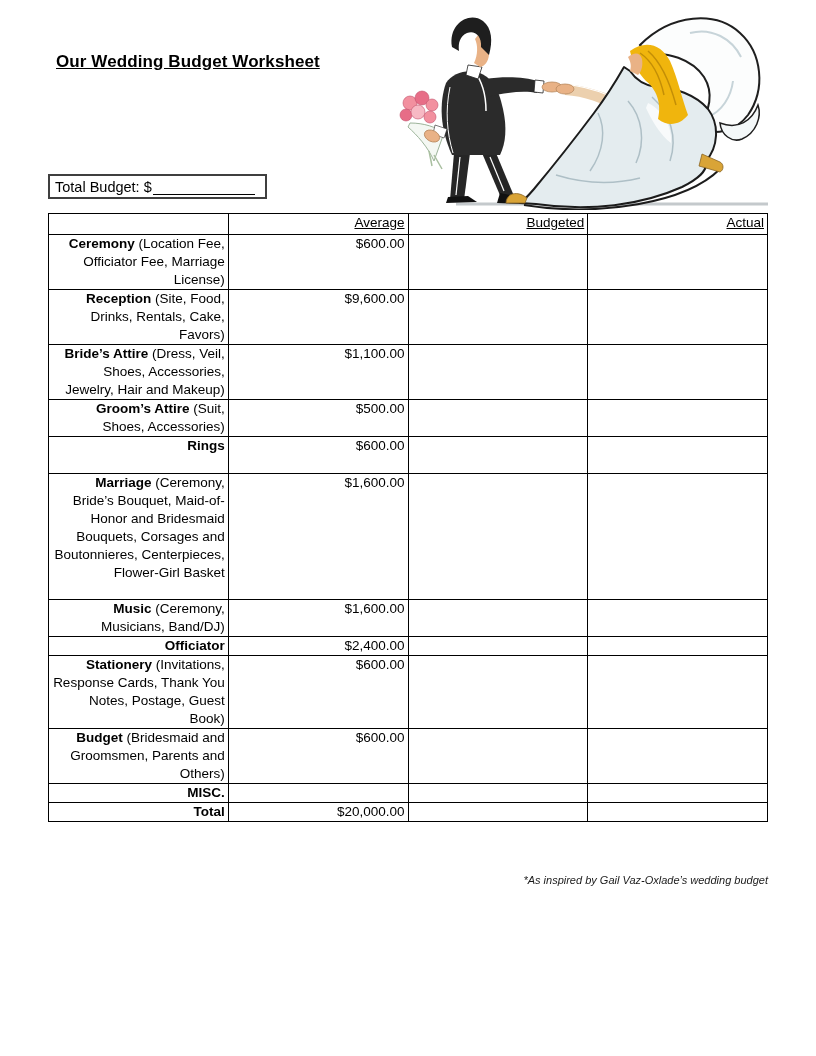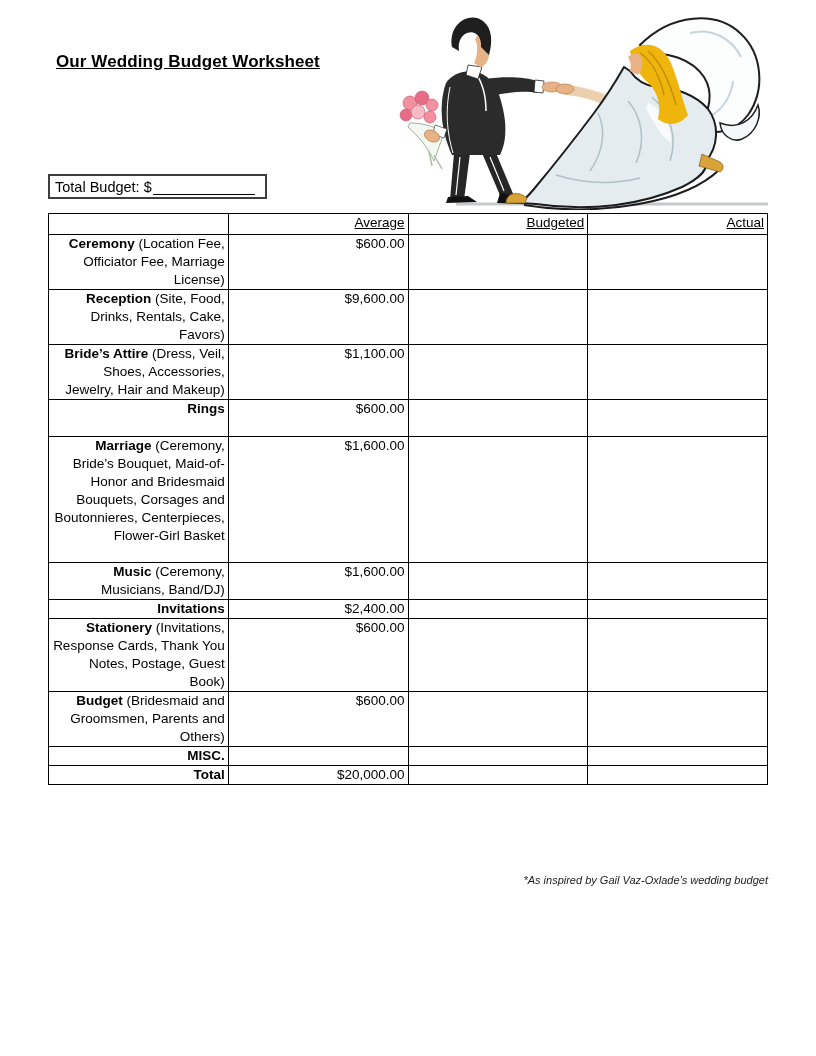--- a/index.html
+++ b/index.html
@@ -166,40 +166,46 @@
         <td>$9,600.00</td>
         <td></td>
         <td></td>
       </tr>
       <tr style="height:55px">
         <td class="cat"><b>Bride’s Attire</b><span> (Dress, Veil, Shoes, Accessories, Jewelry, Hair and Makeup)</span></td>
         <td>$1,100.00</td>
         <td></td>
         <td></td>
       </tr>
+      <tr style="height:36px">
+        <td class="cat"><b>Groom’s Attire</b><span> (Suit, Shoes, Accessories)</span></td>
+        <td>$500.00</td>
+        <td></td>
+        <td></td>
+      </tr>
       <tr style="height:37px">
         <td class="cat"><b>Rings</b><span></span></td>
         <td>$600.00</td>
         <td></td>
         <td></td>
       </tr>
       <tr style="height:126px">
         <td class="cat"><b>Marriage</b><span> (Ceremony, Bride’s Bouquet, Maid-of-Honor and Bridesmaid Bouquets, Corsages and Boutonnieres, Centerpieces, Flower-Girl Basket</span></td>
         <td>$1,600.00</td>
         <td></td>
         <td></td>
       </tr>
       <tr style="height:36px">
         <td class="cat"><b>Music</b><span> (Ceremony, Musicians, Band/DJ)</span></td>
         <td>$1,600.00</td>
         <td></td>
         <td></td>
       </tr>
       <tr style="height:19px">
-        <td class="cat"><b>Invitations</b><span></span></td>
+        <td class="cat"><b>Officiator</b><span></span></td>
         <td>$2,400.00</td>
         <td></td>
         <td></td>
       </tr>
       <tr style="height:72px">
         <td class="cat"><b>Stationery</b><span> (Invitations, Response Cards, Thank You Notes, Postage, Guest Book)</span></td>
         <td>$600.00</td>
         <td></td>
         <td></td>
       </tr>

